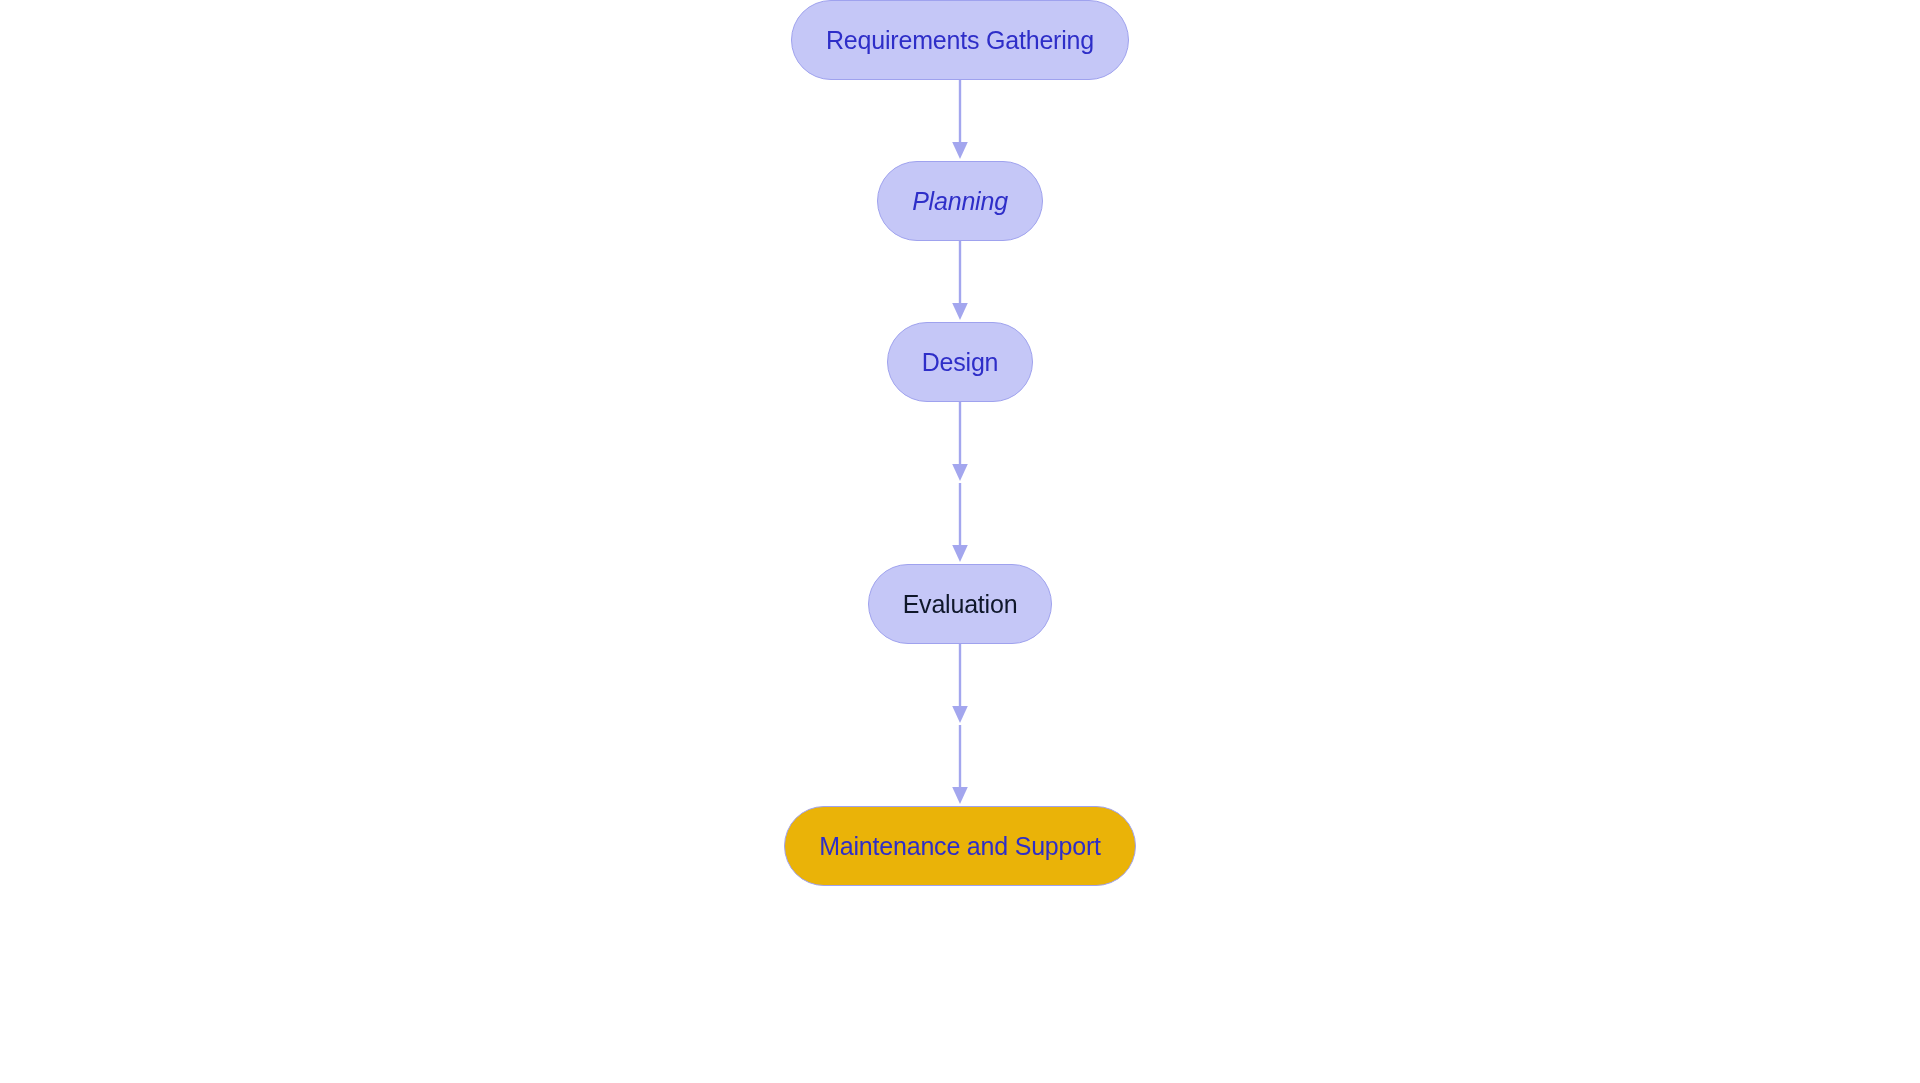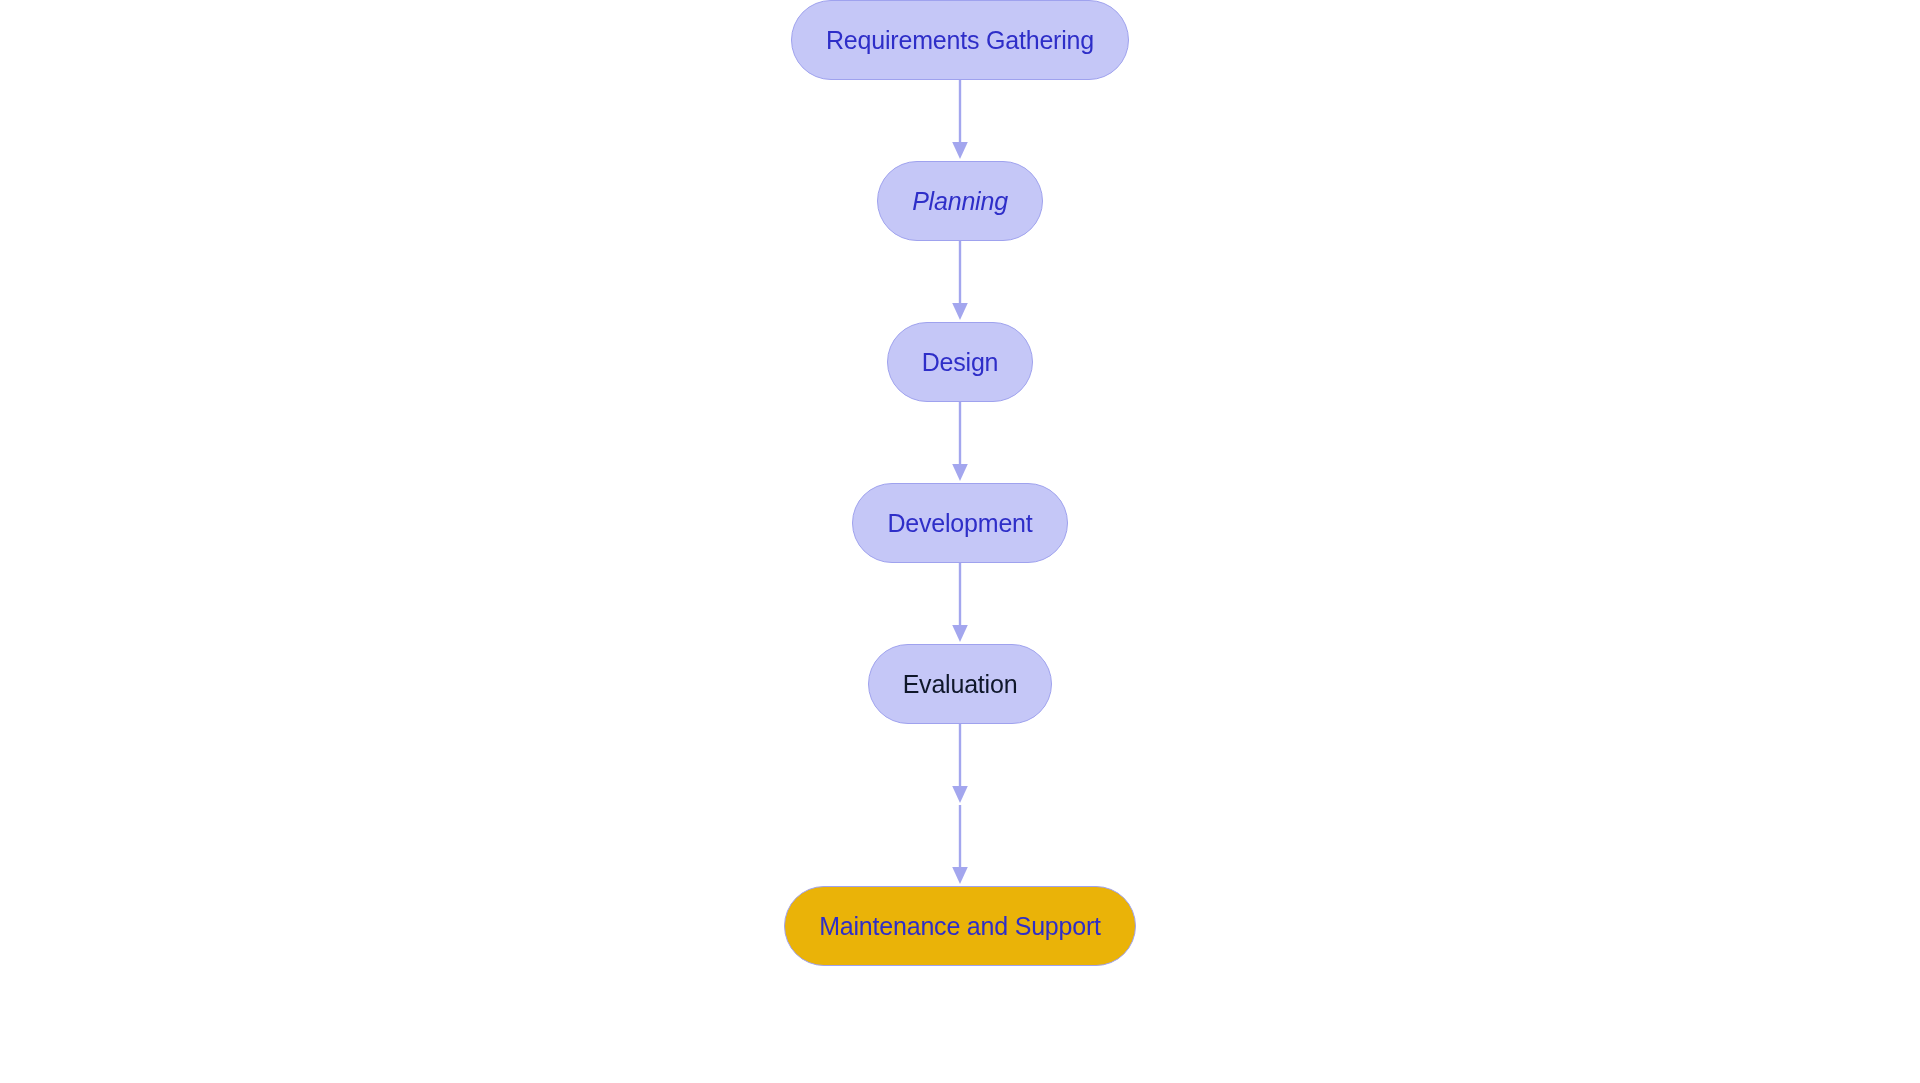--- a/index.html
+++ b/index.html
@@ -92,23 +92,20 @@
 
     <div class="node" style="background: rgb(197, 199, 247); border-color: rgb(159, 162, 238);">
       <span class="node-label" style="color: rgb(46, 46, 200);">Design</span>
     </div>
 
     <svg class="connector" viewBox="0 0 26 81" preserveAspectRatio="none">
       <line class="conn-line" x1="13" y1="0" x2="13" y2="66" style="stroke: rgb(163, 166, 238);"></line>
       <polygon class="conn-head" points="13,79 5.2,62 20.8,62" style="fill: rgb(163, 166, 238);"></polygon>
     </svg>
 
-    <div class="node" style="background: rgb(197, 199, 247); border-color: rgb(159, 162, 238);">
-      <span class="node-label" style="color: rgb(46, 46, 200);">Development</span>
-    </div>
 
     <svg class="connector" viewBox="0 0 26 81" preserveAspectRatio="none">
       <line class="conn-line" x1="13" y1="0" x2="13" y2="66" style="stroke: rgb(163, 166, 238);"></line>
       <polygon class="conn-head" points="13,79 5.2,62 20.8,62" style="fill: rgb(163, 166, 238);"></polygon>
     </svg>
 
     <div class="node" style="background: rgb(197, 199, 247); border-color: rgb(159, 162, 238);">
       <span class="node-label" style="color: #0f172a;">Evaluation</span>
     </div>
 

